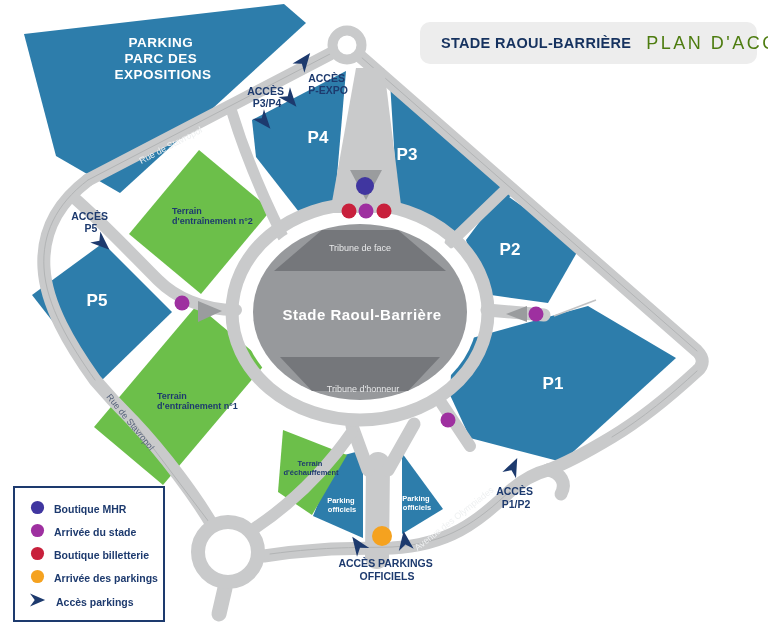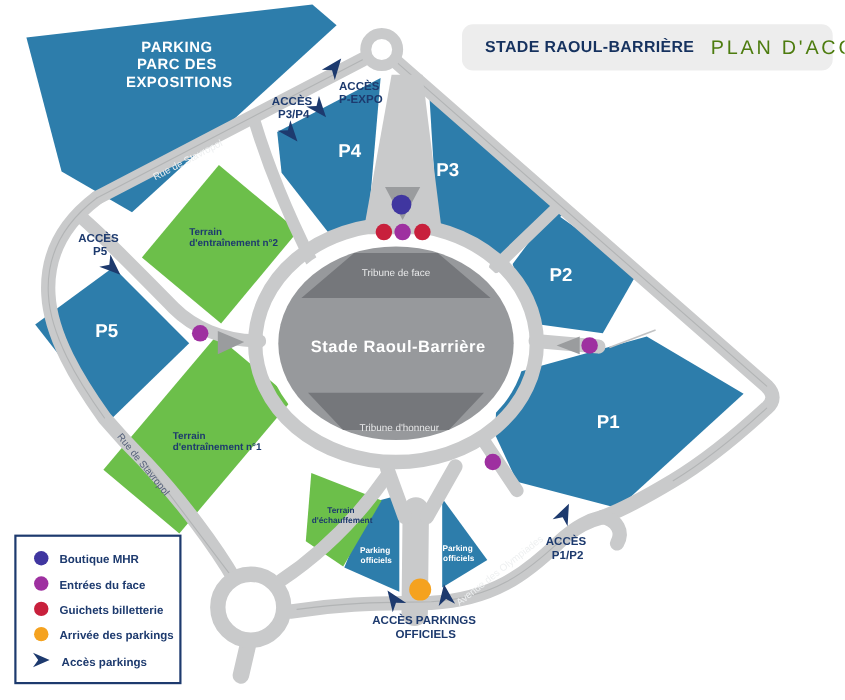--- a/index.html
+++ b/index.html
@@ -198,27 +198,27 @@
     <div class="legend-row">
       <svg width="15" height="15" viewBox="0 0 16 16">
         <circle cx="8" cy="8" r="7" fill="#4036a0"></circle>
       </svg>
       <span class="legend-label">Boutique MHR</span>
     </div>
     <div class="legend-row">
       <svg width="15" height="15" viewBox="0 0 16 16">
         <circle cx="8" cy="8" r="7" fill="#9e30a0"></circle>
       </svg>
-      <span class="legend-label">Entrées du face</span>
+      <span class="legend-label">Arrivée du stade</span>
     </div>
     <div class="legend-row">
       <svg width="15" height="15" viewBox="0 0 16 16">
         <circle cx="8" cy="8" r="7" fill="#c8203c"></circle>
       </svg>
-      <span class="legend-label">Guichets billetterie</span>
+      <span class="legend-label">Boutique billetterie</span>
     </div>
     <div class="legend-row">
       <svg width="15" height="15" viewBox="0 0 16 16">
         <circle cx="8" cy="8" r="7" fill="#f5a21f"></circle>
       </svg>
       <span class="legend-label">Arrivée des parkings</span>
     </div>
     <div class="legend-row">
       <svg width="17" height="16" viewBox="0 0 18 16">
         <path d="M16,8 L0,15 L5,8 L0,1 Z" fill="#1d3a6e"></path>

